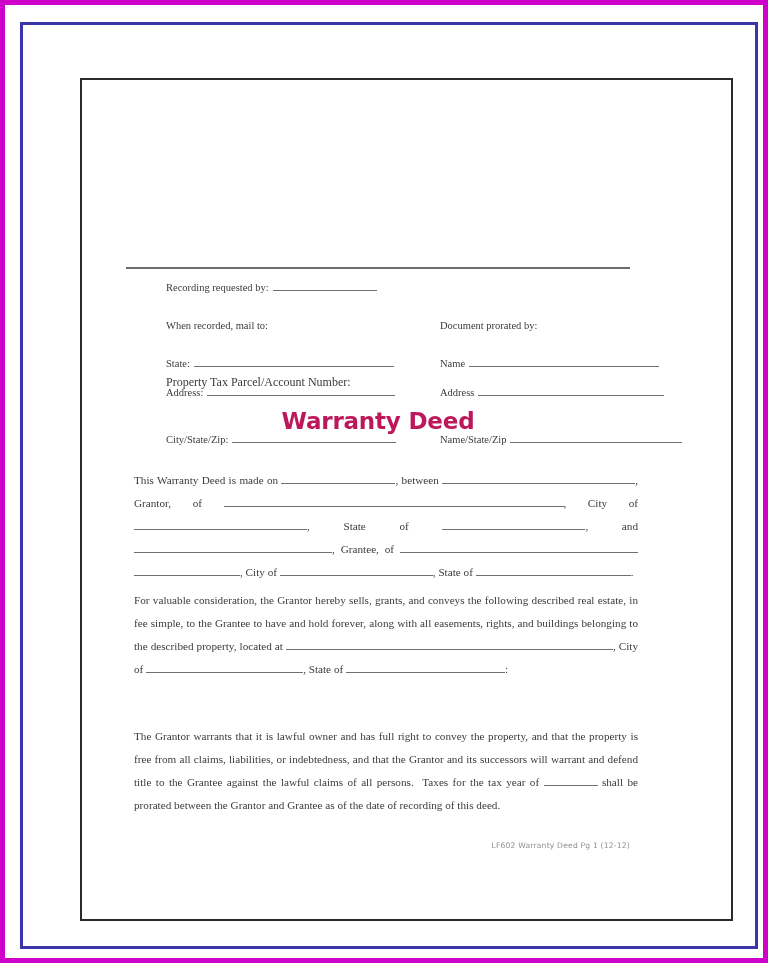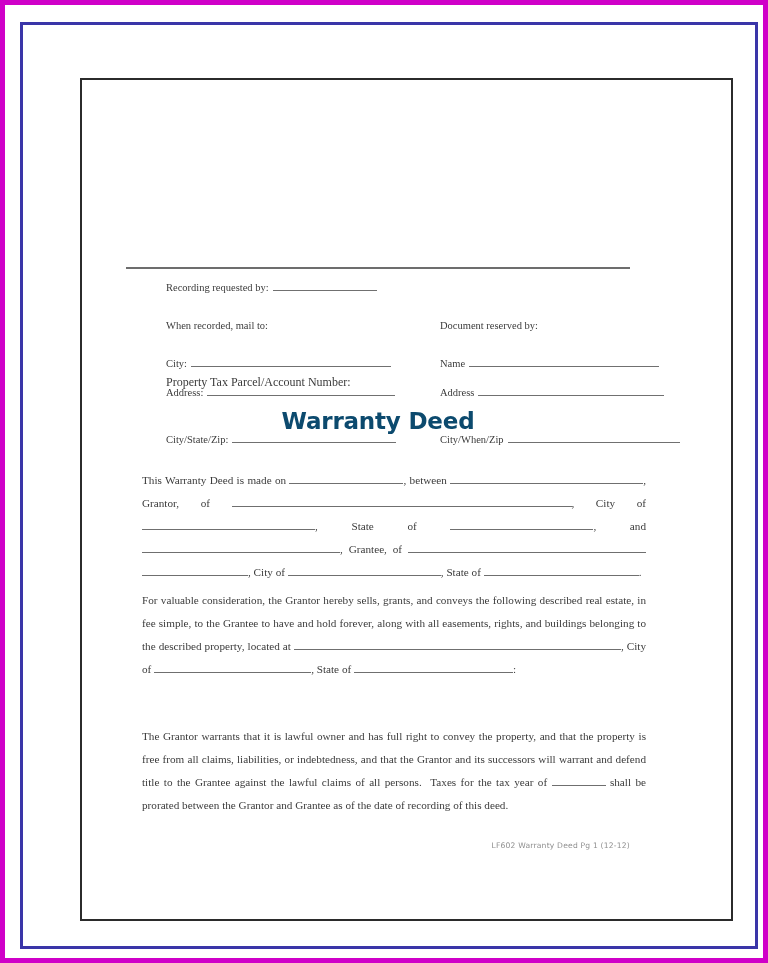--- a/index.html
+++ b/index.html
@@ -116,27 +116,27 @@
   .doc-title {
     position: absolute;
     left: 0;
     top: 355px;
     width: 504px;
     text-align: center;
     font-family: "DejaVu Sans", sans-serif;
     font-weight: bold;
     font-size: 23px;
     letter-spacing: -0.2px;
-    color: #0c4a6e;
+    color: #be185d;
   }
 
   
   .para {
     position: absolute;
-    left: 16px;
+    left: 8px;
     width: 504px;
     font-size: 11.2px;
     line-height: 23px;
     color: #3b3b3b;
     text-align: justify;
   }
   .para .txt { white-space: pre-wrap; }
   .blank {
     display: inline-block;
     border-bottom: 1px solid #6f6f6f;
@@ -179,48 +179,48 @@
       <div class="col-left">
         <span class="lbl">Recording requested by:</span><span class="rule w-short"></span>
       </div>
     </div>
 
     <div class="rec-row" style="top:19px;">
       <div class="col-left">
         <span class="lbl">When recorded, mail to:</span>
       </div>
       <div class="col-right">
-        <span class="lbl">Document reserved by:</span>
+        <span class="lbl">Document prorated by:</span>
       </div>
     </div>
 
     <div class="rec-row" style="top:38px;">
       <div class="col-left">
-        <span class="lbl">City:</span><span class="rule w-name-l"></span>
+        <span class="lbl">State:</span><span class="rule w-name-l"></span>
       </div>
       <div class="col-right">
         <span class="lbl">Name</span><span class="rule w-name-r"></span>
       </div>
     </div>
 
     <div class="rec-row" style="top:48px;">
       <div class="col-left">
         <span class="lbl">Address:</span><span class="rule w-addr-l"></span>
       </div>
       <div class="col-right">
         <span class="lbl">Address</span><span class="rule w-addr-r"></span>
       </div>
     </div>
 
     <div class="rec-row" style="top:76px;">
       <div class="col-left">
         <span class="lbl">City/State/Zip:</span><span class="rule w-csz-l"></span>
       </div>
       <div class="col-right">
-        <span class="lbl">City/When/Zip</span><span class="rule w-csz-r"></span>
+        <span class="lbl">Name/State/Zip</span><span class="rule w-csz-r"></span>
       </div>
     </div>
 
     <div class="parcel-row">
       <span class="lbl">Property Tax Parcel/Account Number:</span>
     </div>
   </div>
 
   <div class="doc-title">Warranty Deed</div>
 

